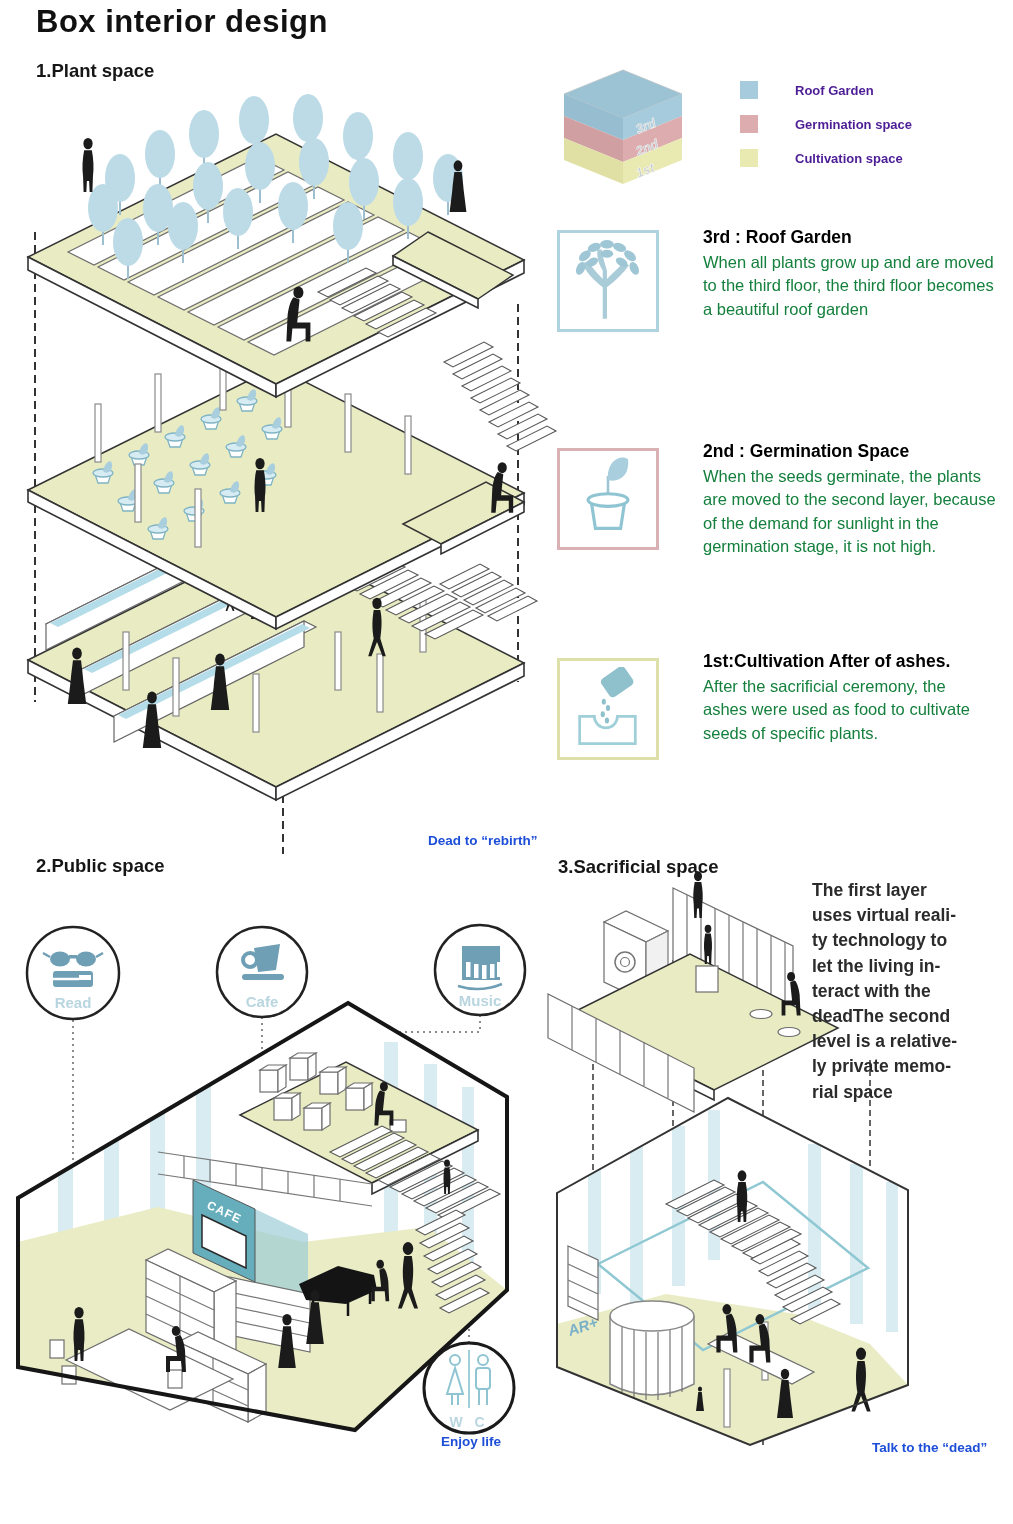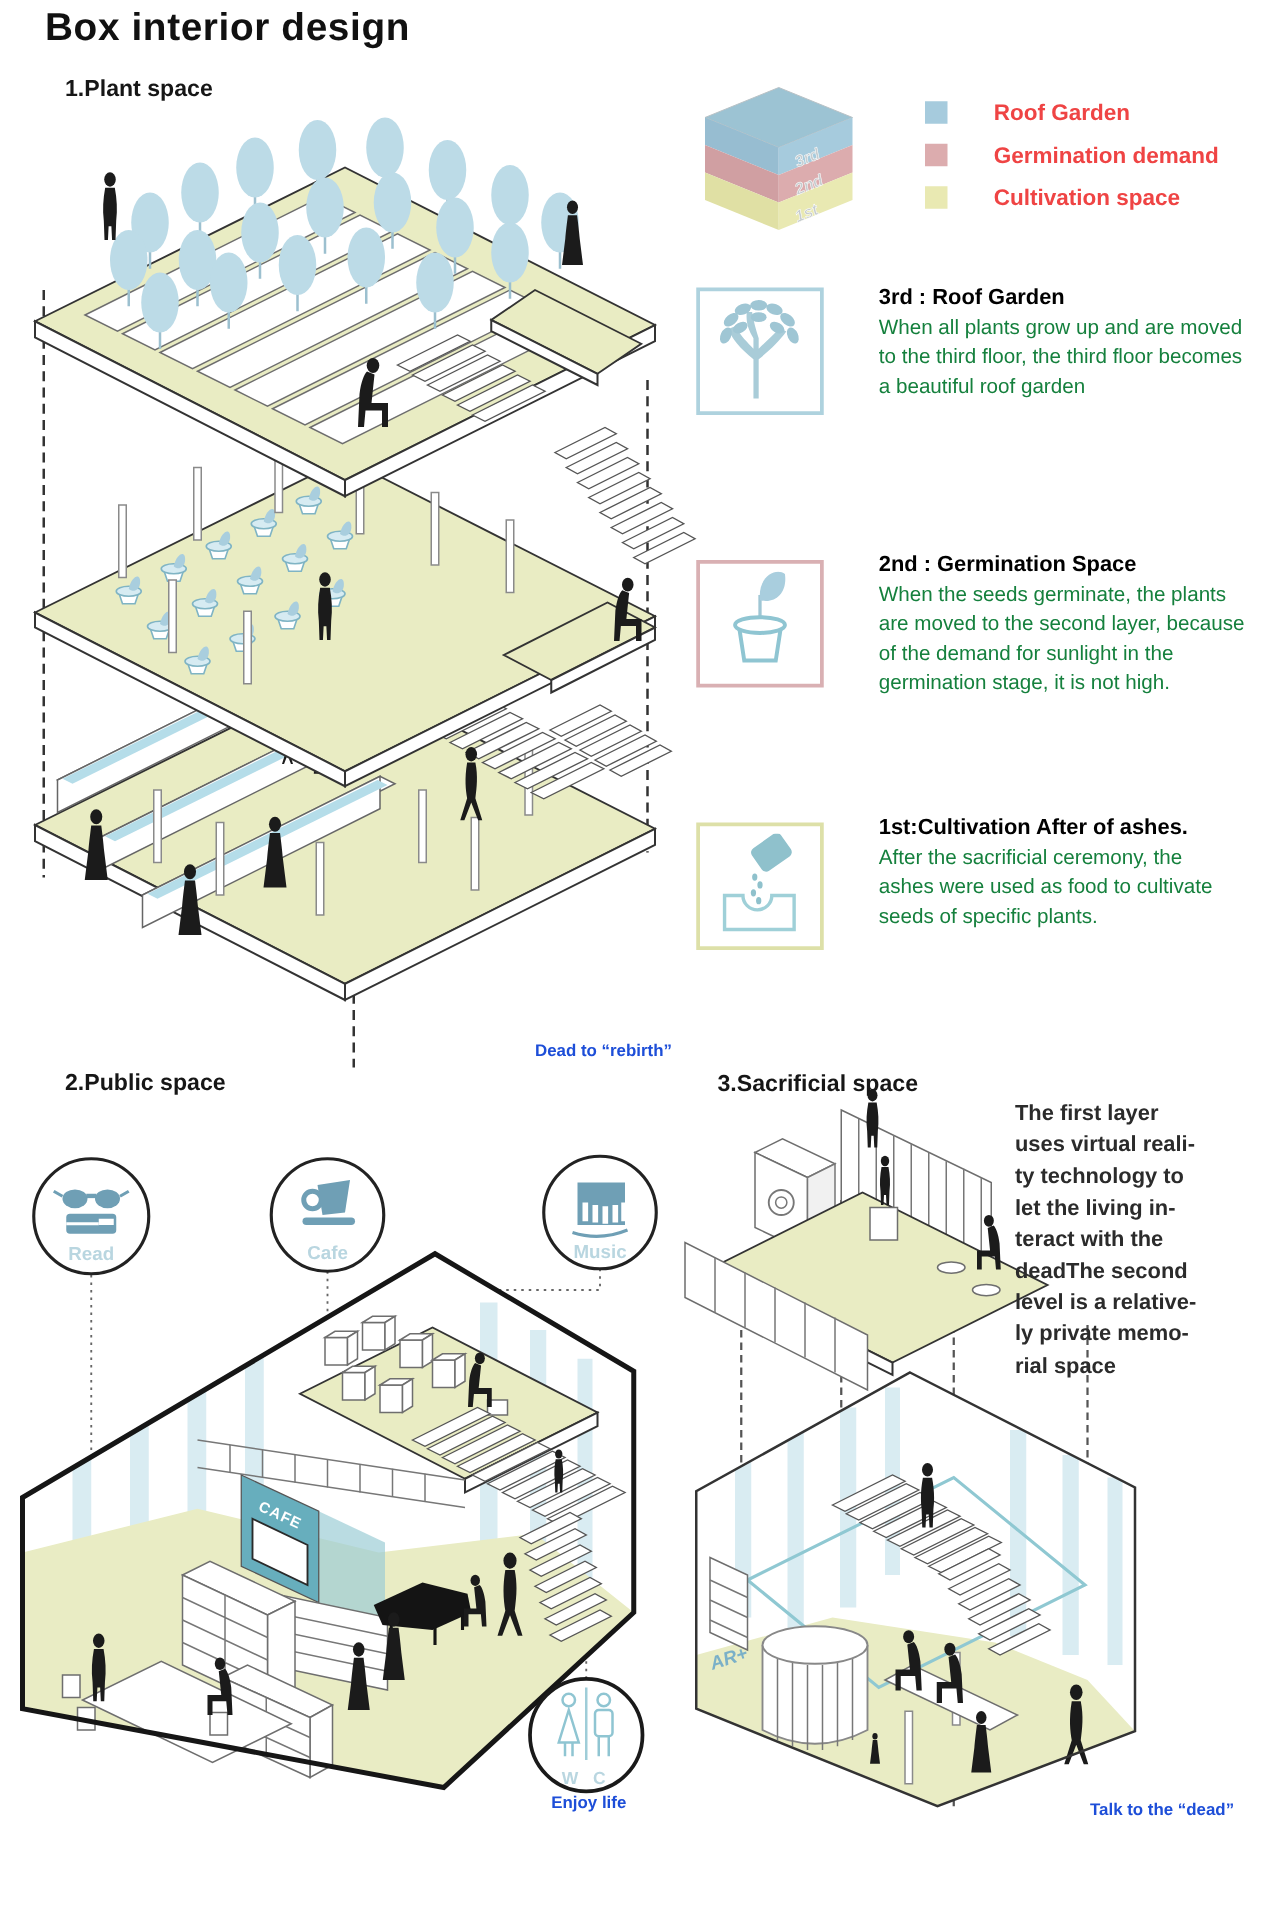--- a/index.html
+++ b/index.html
@@ -1,38 +1,38 @@
 <!DOCTYPE html>
 <html><head>
 <meta charset="utf-8">
 <style>
   html,body{margin:0;padding:0;background:#fff;}
   #page{position:relative;width:1013px;height:1524px;background:#fff;overflow:hidden;
         font-family:"Liberation Sans",sans-serif;color:#1a1a1a;}
   .abs{position:absolute;}
   #main-title{left:36px;top:4px;font-size:31px;font-weight:700;letter-spacing:.5px;color:#111;}
-  .sec-head{font-size:18.5px;font-weight:800;color:#161616;margin-left:16px;}
+  .sec-head{font-size:18.5px;font-weight:800;color:#161616;}
   .caption{font-size:13.5px;font-weight:700;color:#1d4ed8;}
   svg.art{position:absolute;overflow:visible;}
   
   .w{fill:#fff;stroke:#6e6e6e;stroke-width:1.2;}
   .wd{fill:#fff;stroke:#333;stroke-width:1.6;}
   .fl{fill:#e9ecc3;stroke:#333;stroke-width:1.5;}
   .fig{fill:#1b1b1b;}
   .dash{stroke:#333;stroke-width:2;fill:none;stroke-dasharray:8 5;}
   .dash2{stroke:#555;stroke-width:1.8;fill:none;stroke-dasharray:6 4;}
   .dot{stroke:#666;stroke-width:1.5;fill:none;stroke-dasharray:2 4;}
   .step{fill:#fff;stroke:#555;stroke-width:1.1;}
   .stripe{fill:#d9ecf2;}
   .thin{stroke:#777;stroke-width:1.2;fill:none;}
   
   #legend{left:740px;top:73px;}
   .leg-row{display:flex;align-items:center;height:34px;}
   .leg-chip{width:18px;height:18px;margin-right:37px;}
-  .leg-label{font-size:18px;font-weight:700;color:#ef4444;}
+  .leg-label{font-size:13px;font-weight:700;color:#4c1d95;}
   
   .block-icon{position:absolute;width:96px;height:96px;background:#fff;
               display:flex;align-items:center;justify-content:center;}
   .b1{border:3px solid #aed2de;}
   .b2{border:3px solid #d9b0b3;}
   .b3{border:3px solid #dde0a8;}
   .block-text{position:absolute;width:302px;}
   .block-title{font-size:17.5px;font-weight:800;color:#000000;line-height:1.3;}
   .block-body{font-size:16.5px;line-height:23.5px;color:#15803d;margin-top:2px;}
   
@@ -249,21 +249,21 @@
     <text transform="translate(82,114) rotate(-22)" font-size="13" font-weight="700" font-style="italic" font-family="Liberation Serif, serif" fill="#c6cccf" stroke="#fff" stroke-width="0.4">1st</text>
   </svg>
 
   <div id="legend" class="abs">
     <div class="leg-row">
       <div class="leg-chip" style="background:#a6cbdd"></div>
       <div class="leg-label">Roof Garden</div>
     </div>
     <div class="leg-row">
       <div class="leg-chip" style="background:#dcacae"></div>
-      <div class="leg-label">Germination demand</div>
+      <div class="leg-label">Germination space</div>
     </div>
     <div class="leg-row">
       <div class="leg-chip" style="background:#e9e9b2"></div>
       <div class="leg-label">Cultivation space</div>
     </div>
   </div>
 
   <div class="block-icon b1" style="left:557px;top:230px">
     <svg width="78" height="84" viewBox="0 0 70 80">
       <path d="M30,76 L30,46 C20,38 13,30 11,23 L16,21 C20,28 26,34 30,38 L30,30 C26,24 24,17 25,10 L29,10 C30,17 32,24 34,30 L34,38 C40,32 46,27 50,22 L55,25 C50,32 42,40 34,46 L34,76 Z" fill="#a9ccd8"></path>

